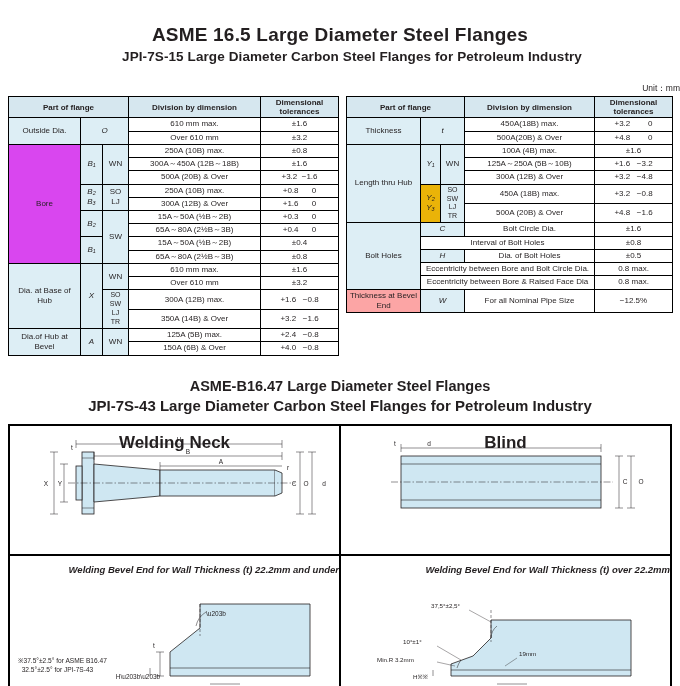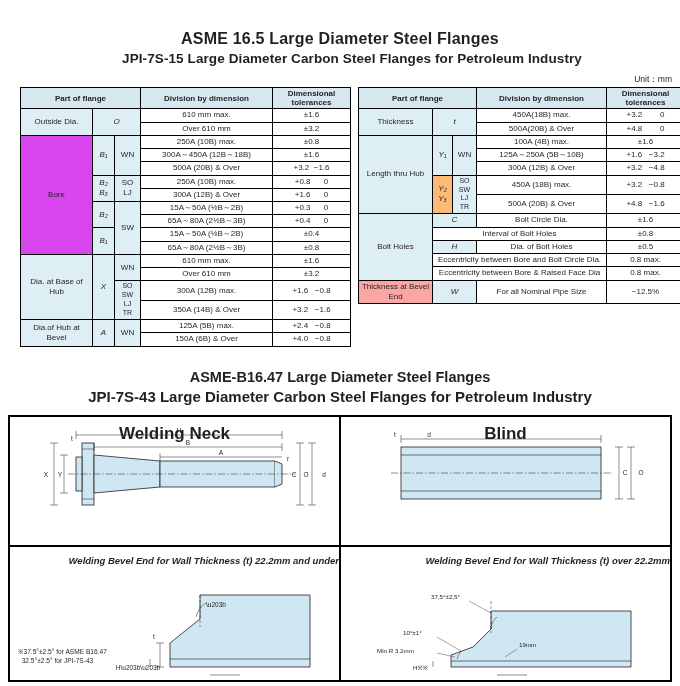--- a/index.html
+++ b/index.html
@@ -10,46 +10,45 @@
     background: #ffffff;
     font-family: "Liberation Sans", sans-serif;
     color: #231f20;
     font-size: 9px;
   }
   .page { position: relative; width: 680px; height: 686px; }
 
   
   .title-block { text-align: center; }
   .title-1 {
-    font-size: 16px;
+    font-size: 19px;
     font-weight: bold;
     letter-spacing: .2px;
-    margin-top: 30px;
+    margin-top: 24px;
     text-align: center;
   }
   .title-2 {
     font-size: 13.5px;
     font-weight: bold;
     letter-spacing: .1px;
     margin-top: 3px;
     padding-left: 24px;
   }
   .unit-note {
     text-align: right;
     font-size: 8.5px;
-    padding-right: 8px;
-    margin-top: 8px;
+    margin-top: 19px;
     margin-bottom: 1px;
   }
 
   
   .tables-row {
     display: flex;
     gap: 8px;
-    padding: 0 20px;
+    padding: 0 8px;
     align-items: flex-start;
   }
   table.spec {
     border-collapse: collapse;
     table-layout: fixed;
     font-size: 8px;
     width: 100%;
   }
   table.spec td, table.spec th {
     border: 1px solid #000;
@@ -289,21 +288,21 @@
         <tr>
           <td class="lt">125A～250A (5B～10B)</td>
           <td class="tol-cell">+1.6   −3.2</td>
         </tr>
         <tr>
           <td class="lt">300A (12B) &amp; Over</td>
           <td class="tol-cell">+3.2   −4.8</td>
         </tr>
 
         <tr>
-          <td rowspan="2" class="sym stack" style="background:#fdba74;white-space:pre-line">Y₂
+          <td rowspan="2" class="sym stack" style="background:#eab308;white-space:pre-line">Y₂
 Y₃</td>
           <td rowspan="2" class="stack" style="background:#ddeef5;white-space:pre-line;font-size:7px">SO
 SW
 LJ
 TR</td>
           <td class="lt">450A (18B) max.</td>
           <td class="tol-cell">+3.2   −0.8</td>
         </tr>
         <tr>
           <td class="lt">500A (20B) &amp; Over</td>

